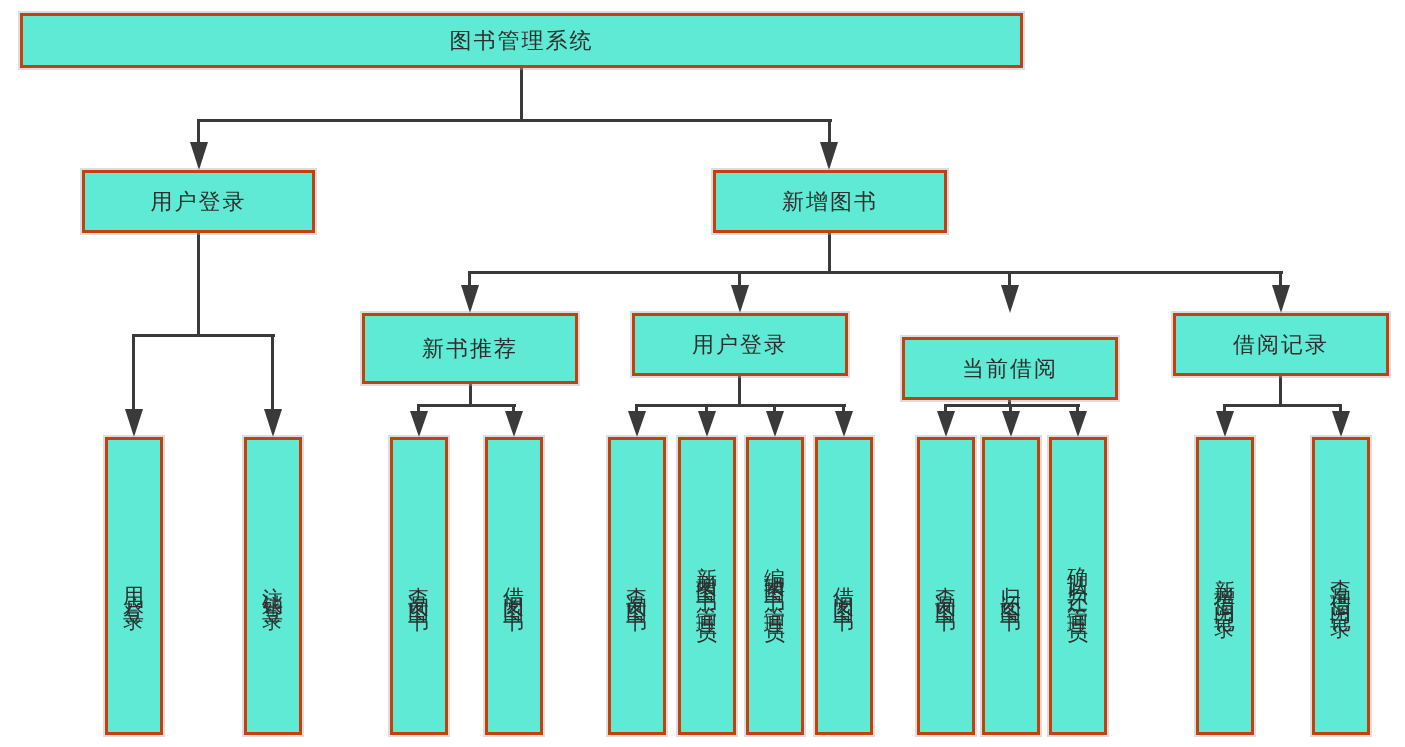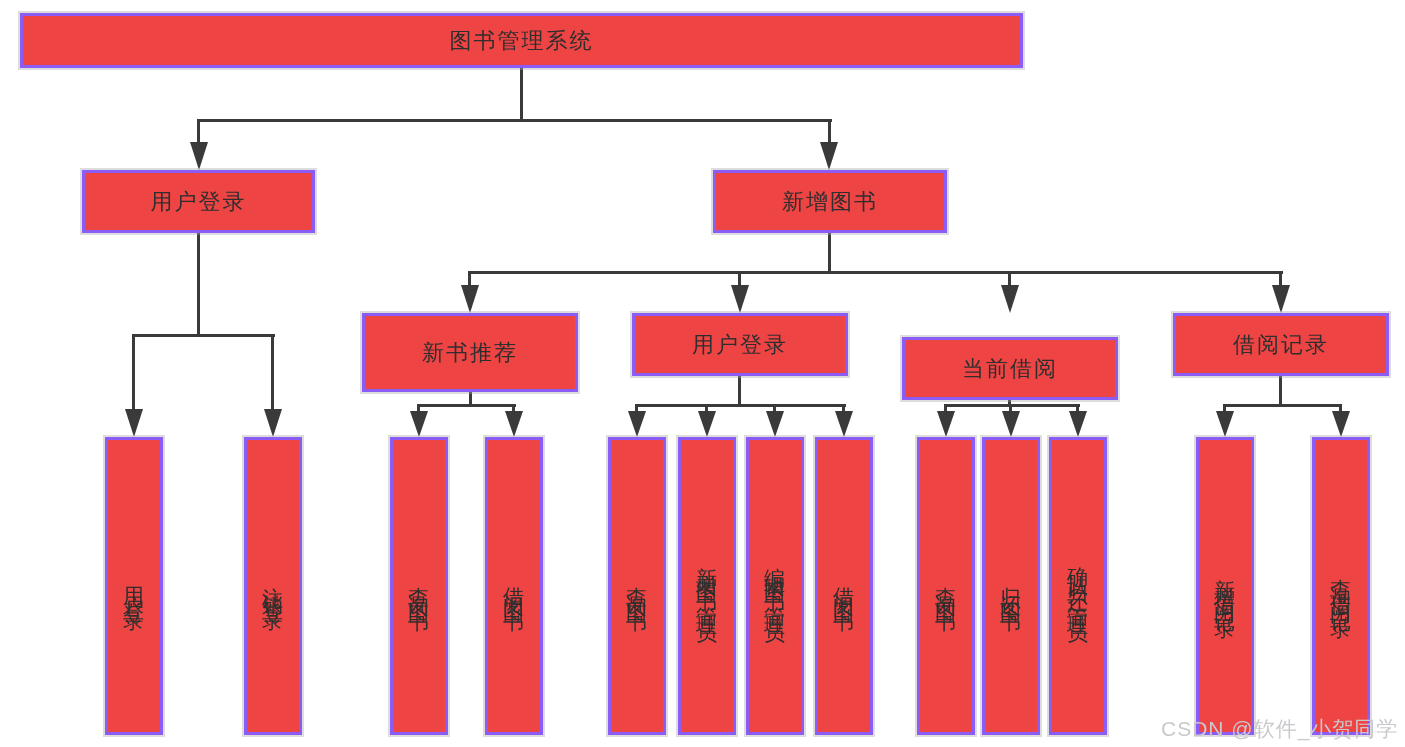--- a/index.html
+++ b/index.html
@@ -1,21 +1,21 @@
 <!DOCTYPE html>
 <html><head>
 <meta charset="utf-8">
 <style>
   html,body { margin:0; padding:0; background:#ffffff; }
   .canvas {
     position:relative; width:1405px; height:747px; background:#ffffff;
     font-family:"Liberation Sans", sans-serif; color:#2e2e2e; overflow:hidden;
   }
   .node {
-    position:absolute; background:#ef4444; border:3px solid #8b5cf6;
+    position:absolute; background:#5eead4; border:3px solid #c2410c;
     box-shadow:0 0 0 2px rgba(165,165,165,0.38);
     display:flex; align-items:center; justify-content:center;
     box-sizing:border-box; font-size:22px; letter-spacing:2px; z-index:2;
   }
   .leaf > span {
     writing-mode:vertical-rl; text-orientation:mixed;
     font-size:21px; letter-spacing:8px; line-height:1; letter-spacing:8px;
   }
   .line { position:absolute; background:#3a3a3a; z-index:1; }
   .arrow {
@@ -63,21 +63,21 @@
   <div class="line" style="left:469px; top:271px; width:814px; height:3px;"></div>
   <div class="line" style="left:468px; top:271px; width:3px; height:16px;"></div>
   <div class="line" style="left:738px; top:271px; width:3px; height:16px;"></div>
   <div class="line" style="left:1008px; top:271px; width:3px; height:16px;"></div>
   <div class="line" style="left:1279px; top:271px; width:3px; height:16px;"></div>
   <div class="arrow" style="left:461px; top:285px;"></div>
   <div class="arrow" style="left:731px; top:285px;"></div>
   <div class="arrow" style="left:1001px; top:285px;"></div>
   <div class="arrow" style="left:1272px; top:285px;"></div>
 
-  <div class="node" style="left:362px; top:313px; width:216px; height:79px;">
+  <div class="node" style="left:362px; top:313px; width:216px; height:71px;">
     <span>新书推荐</span>
   </div>
   <div class="node" style="left:632px; top:313px; width:216px; height:63px;">
     <span>用户登录</span>
   </div>
   <div class="node" style="left:902px; top:313px; width:216px; height:63px;margin-top:24px;">
     <span>当前借阅</span>
   </div>
   <div class="node" style="left:1173px; top:313px; width:216px; height:63px;">
     <span>借阅记录</span>
@@ -154,15 +154,14 @@
     <span>确认归还（管理员）</span>
   </div>
 
   <div class="node leaf" style="left:1196px; top:437px; width:58px; height:298px;">
     <span>新增借阅记录</span>
   </div>
   <div class="node leaf" style="left:1312px; top:437px; width:58px; height:298px;">
     <span>查询借阅记录</span>
   </div>
 
-  <div class="watermark">CSDN @软件_小贺同学</div>
 
 </div>
 
 </body></html>

